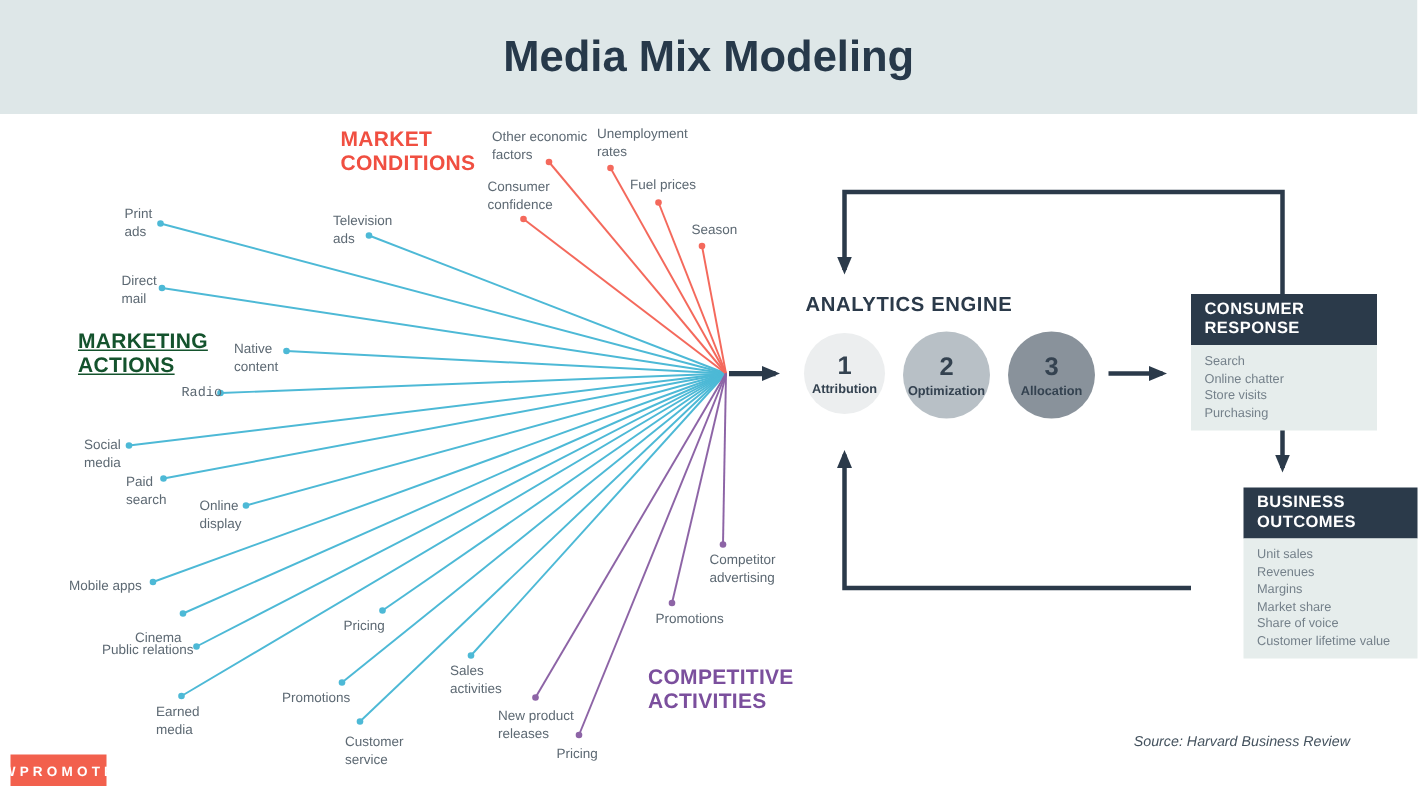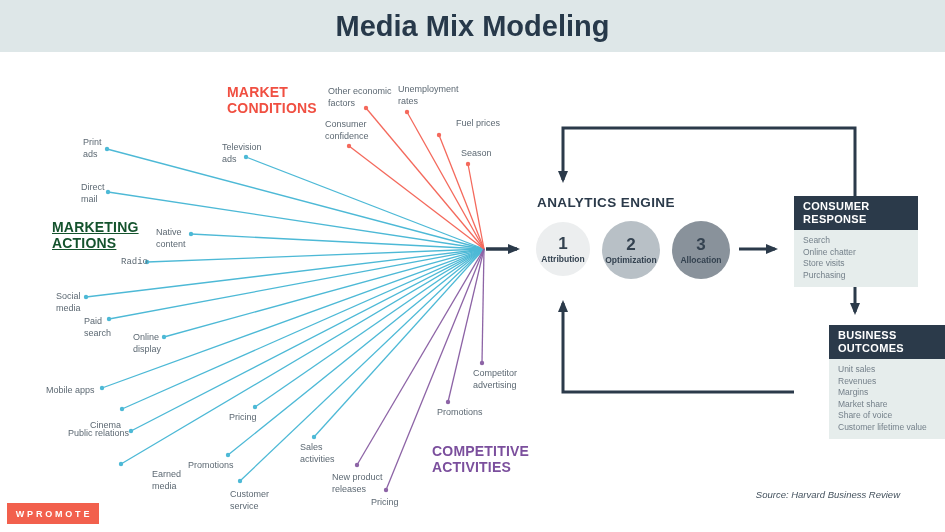--- a/index.html
+++ b/index.html
@@ -1,21 +1,21 @@
 <!DOCTYPE html>
 <html><head>
 <meta charset="utf-8">
 <style>
   html,body{margin:0;padding:0;}
   body{
     width:945px;height:532px;position:relative;overflow:hidden;
     background:#ffffff;font-family:"Liberation Sans",sans-serif;
   }
   .banner{
-    position:absolute;top:0;left:0;width:945px;height:52px;
+    position:absolute;top:0;left:0;width:945px;height:76px;
     background:#dee7e8;display:flex;align-items:center;justify-content:center;
   }
   .banner h1{
     margin:0;font-size:29px;font-weight:bold;color:#27394a;letter-spacing:0px;
   }
   #diagram{position:absolute;top:0;left:0;width:945px;height:532px;}
   #fan-svg{position:absolute;top:0;left:0;}
   .factor-label{
     position:absolute;font-size:9px;line-height:1.28;color:#5d6973;
     white-space:pre-line;
@@ -43,21 +43,21 @@
   }
   .box-items{
     margin:0;padding:5px 9px 6px;list-style:none;background:#e6edec;
     font-size:8.5px;line-height:11.5px;color:#74808a;
   }
   .source-note{
     position:absolute;right:45px;top:489px;font-size:9.5px;font-style:italic;
     color:#44525e;
   }
   .logo{
-    position:absolute;left:7px;top:503px;width:92px;height:21px;
+    position:absolute;left:7px;top:503px;width:64px;height:21px;
     background:#f2604d;color:#ffffff;font-size:9px;font-weight:bold;
     letter-spacing:2.8px;display:flex;align-items:center;justify-content:center;
     padding-left:2px;box-sizing:border-box;
   }
 </style>
 </head>
 <body>
 
 <div class="banner">
   <h1>Media Mix Modeling</h1>
@@ -144,37 +144,37 @@
       <div class="factor-label" style="left: 121px; top: 257px; font-family: Liberation Mono, monospace;">Radio</div>
       <div class="factor-label" style="left: 56px; top: 291px;">Social
 media</div>
       <div class="factor-label" style="left: 84px; top: 316px;">Paid
 search</div>
       <div class="factor-label" style="left: 133px; top: 332px;">Online
 display</div>
       <div class="factor-label" style="left: 46px; top: 385px;">Mobile apps</div>
       <div class="factor-label" style="left: 90px; top: 420px;">Cinema</div>
       <div class="factor-label" style="left: 68px; top: 428px;">Public relations</div>
-      <div class="factor-label" style="left: 104px; top: 469px; margin-left: 48px;">Earned
+      <div class="factor-label" style="left: 104px; top: 469px;">Earned
 media</div>
       <div class="factor-label" style="left: 188px; top: 460px;">Promotions</div>
       <div class="factor-label" style="left: 230px; top: 489px;">Customer
 service</div>
       <div class="factor-label" style="left: 229px; top: 412px;">Pricing</div>
       <div class="factor-label" style="left: 300px; top: 442px;">Sales
 activities</div>
       <div class="group-heading" style="left: 52px; top: 219px; color: #14532d; text-decoration: underline;">MARKETING
 ACTIONS</div>
       <div class="factor-label" style="left: 328px; top: 86px;">Other economic
 factors</div>
       <div class="factor-label" style="left: 398px; top: 84px;">Unemployment
 rates</div>
       <div class="factor-label" style="left: 325px; top: 119px;">Consumer
 confidence</div>
-      <div class="factor-label" style="left: 456px; top: 118px;">Fuel prices</div>
+      <div class="factor-label" style="left: 420px; top: 118px;">Fuel prices</div>
       <div class="factor-label" style="left: 461px; top: 148px;">Season</div>
       <div class="group-heading" style="left: 227px; top: 84px; color: rgb(240, 79, 65);">MARKET
 CONDITIONS</div>
       <div class="factor-label" style="left: 473px; top: 368px;">Competitor
 advertising</div>
       <div class="factor-label" style="left: 437px; top: 407px;">Promotions</div>
       <div class="factor-label" style="left: 332px; top: 472px;">New product
 releases</div>
       <div class="factor-label" style="left: 371px; top: 497px;">Pricing</div>
       <div class="group-heading" style="left: 432px; top: 443px; color: rgb(123, 79, 157);">COMPETITIVE

